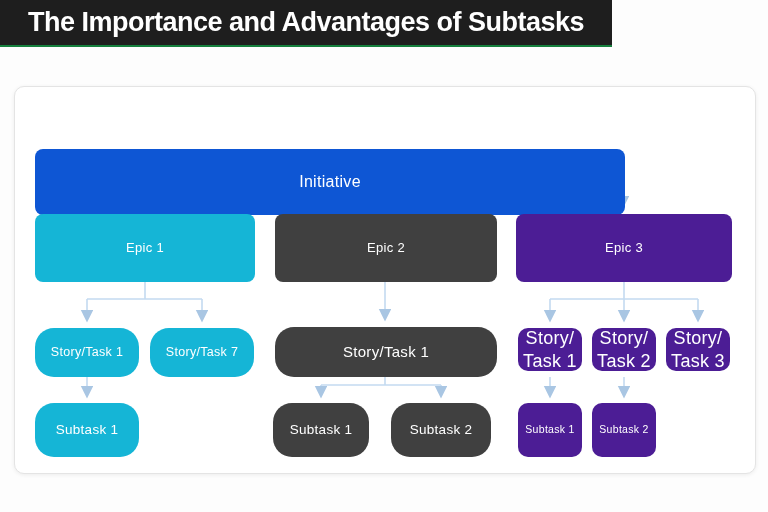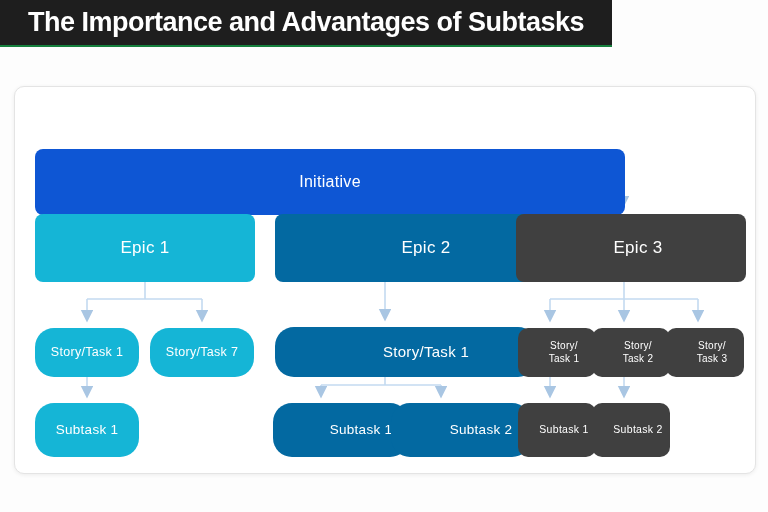--- a/index.html
+++ b/index.html
@@ -27,32 +27,32 @@
   .connectors{position:absolute;left:0;top:0;width:740px;height:386px;}
   .cl{stroke:#c3daf0;stroke-width:1.6;fill:none;}
   
   .node{
     position:absolute;display:flex;align-items:center;justify-content:center;
     color:#ffffff;border-radius:19px;text-align:center;line-height:1.25;
     letter-spacing:0.3px;
   }
   .c-blue{background:#0e56d4;}
   .c-cyan{background:#15b5d6;}
-  .c-orange{background:#0369a1;padding-left:40px;}
-  .c-purple{background:#404040;padding-left:14px;}
+  .c-orange{background:#404040;}
+  .c-purple{background:#4c1d95;}
   .initiative{left:20px;top:14px;width:590px;height:66px;font-size:16px;border-radius:8px;margin-top:48px;}
-  .epic{top:127px;height:68px;font-size:17px;border-radius:8px;}
+  .epic{top:127px;height:68px;font-size:13px;border-radius:8px;}
   .e1{left:20px;width:220px;}
   .e2{left:260px;width:222px;}
   .e3{left:501px;width:216px;}
   .story-sm{top:241px;width:104px;height:49px;font-size:12.5px;}
   .st1{left:20px;}
   .st2{left:135px;}
   .story-lg{left:260px;top:240px;width:222px;height:50px;font-size:15px;}
-  .pstory{top:241px;width:64px;height:49px;font-size:10px;white-space:pre-line;border-radius:10px;}
+  .pstory{top:241px;width:64px;height:43px;font-size:18px;white-space:pre-line;border-radius:10px;}
   .ps1{left:503px;}
   .ps2{left:577px;}
   .ps3{left:651px;}
   .subtask{top:316px;height:54px;}
   .sub-c1{left:20px;width:104px;font-size:13.5px;}
   .sub-o1{left:258px;width:96px;font-size:13.5px;}
   .sub-o2{left:376px;width:100px;font-size:13.5px;}
   .sub-p1{left:503px;width:64px;font-size:10.5px;border-radius:10px;}
   .sub-p2{left:577px;width:64px;font-size:10.5px;border-radius:10px;}
 </style>

